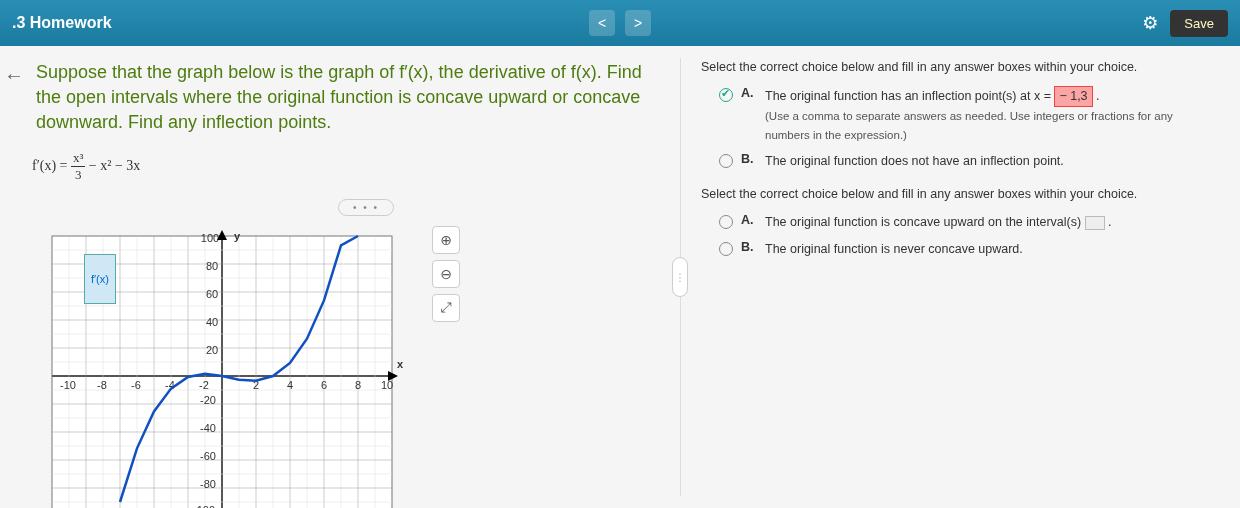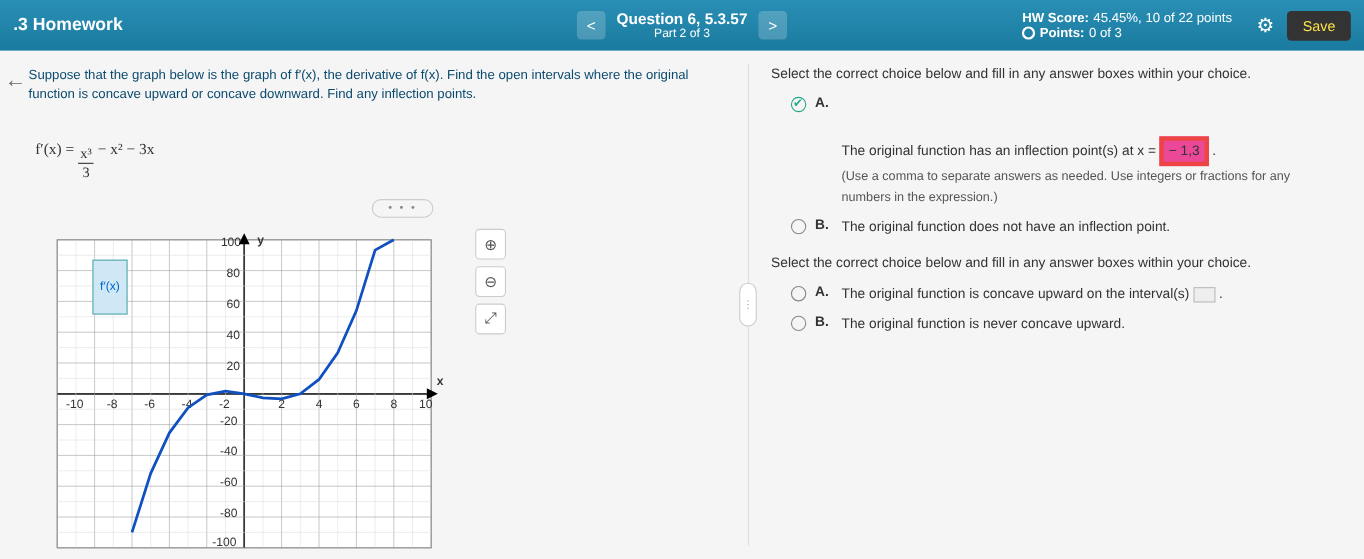--- a/index.html
+++ b/index.html
@@ -9,71 +9,58 @@
 .nav-center { position: absolute; left: 50%; transform: translateX(-50%); display: flex; align-items: center; gap: 10px; }
 .nav-btn { background: rgba(255,255,255,0.2); border: none; color: #fff; width: 26px; height: 26px; border-radius: 4px; cursor: pointer; font-size: 14px; }
 .q-info { text-align: center; }
 .q-title { font-size: 14px; font-weight: bold; }
 .q-part { font-size: 11px; }
 .score-block { position: absolute; right: 120px; font-size: 12px; }
 .score-line { display: flex; align-items: center; gap: 4px; }
 .circle-icon { width: 12px; height: 12px; border: 2px solid #fff; border-radius: 50%; display: inline-block; }
 .right-ctrls { position: absolute; right: 12px; display: flex; align-items: center; gap: 12px; }
 .gear { color: #fff; font-size: 18px; cursor: pointer; }
-.save-btn { background: #333; color: #fde047; border: none; padding: 6px 14px; border-radius: 4px; cursor: pointer; font-size: 13px; }
+.save-btn { background: #333; color: #fef9c3; border: none; padding: 6px 14px; border-radius: 4px; cursor: pointer; font-size: 13px; }
 .content { display: flex; height: 462px; }
 .left-pane { width: 680px; padding: 14px 18px; position: relative; }
 .back-arrow { position: absolute; left: 4px; top: 16px; font-size: 20px; color: #666; cursor: pointer; }
-.problem-text { margin-left: 8px; font-size: 12px; line-height: 1.4; color: #0c4a6e; }
+.problem-text { margin-left: 18px; font-size: 18px; line-height: 1.4; color: #4d7c0f; }
 .formula { margin: 14px 0 8px 14px; font-size: 14px; font-family: Liberation Serif, serif; }
-.formula .frac { display: inline-block; text-align: center; vertical-align: middle; margin-top: 24px; }
+.formula .frac { display: inline-block; text-align: center; vertical-align: middle; }
 .formula .num { border-bottom: 1px solid #333; display: block; font-size: 13px; padding: 0 2px; }
 .formula .den { display: block; font-size: 13px; }
 .dots-pill { display: inline-block; border: 1px solid #ccc; border-radius: 12px; padding: 2px 14px; color: #888; font-size: 10px; margin: 8px 0 4px 320px; cursor: pointer; letter-spacing: 2px; }
 .graph-wrap { position: relative; margin-left: 14px; margin-top: 6px; }
 .graph-tools { position: absolute; left: 400px; top: 0; display: flex; flex-direction: column; gap: 6px; }
 .tool-btn { width: 28px; height: 28px; border: 1px solid #ccc; background: #fff; border-radius: 4px; cursor: pointer; font-size: 14px; color: #555; display: flex; align-items: center; justify-content: center; }
 .fprime-label { position: absolute; left: 52px; top: 28px; background: #d0e8f5; border: 1px solid #5aa; padding: 18px 6px; font-size: 11px; color: #06c; cursor: pointer; }
 .divider { width: 1px; background: #ddd; margin: 12px 0; position: relative; }
 .divider-handle { position: absolute; left: -8px; top: 50%; transform: translateY(-50%); width: 16px; height: 40px; background: #fff; border: 1px solid #ccc; border-radius: 8px; display: flex; align-items: center; justify-content: center; color: #aaa; font-size: 10px; cursor: pointer; }
 .right-pane { flex: 1; padding: 14px 20px; font-size: 12.5px; }
 .instr { margin-bottom: 12px; }
 .choice-row { display: flex; align-items: flex-start; gap: 8px; margin-bottom: 8px; margin-left: 18px; }
 .radio { width: 14px; height: 14px; border: 1.5px solid #888; border-radius: 50%; margin-top: 2px; flex-shrink: 0; cursor: pointer; position: relative; }
 .radio.checked { border-color: #2a8; }
 .radio.checked::after { content: '✔'; color: #2a8; position: absolute; font-size: 11px; left: 1px; top: -2px; }
 .choice-letter { font-weight: bold; min-width: 16px; }
 .choice-body { flex: 1; line-height: 1.5; }
-.ans-box { background: #ec4899; border: 4px solid #ef4444; padding: 0 4px; display: inline-block; min-width: 30px; margin-top: 38px; }
+.ans-box { background: #fca5a5; border: 1px solid #ef4444; padding: 0 4px; display: inline-block; min-width: 30px; }
 .ans-box-empty { background: #eee; border: 1px solid #bbb; padding: 0 8px; display: inline-block; min-width: 20px; height: 14px; vertical-align: middle; }
 .hint { font-size: 11.5px; color: #555; margin-top: 35px; }
 </style>
 </head>
 <body>
 
 <div class="header">
   <div class="hw-title">.3 Homework</div>
   <div class="nav-center">
     <button class="nav-btn">&lt;</button>
-    <div class="q-info">
-      <div class="q-title">Question 6, 5.3.57</div>
-      <div class="q-part">Part 2 of 3</div>
-    </div>
     <button class="nav-btn">&gt;</button>
   </div>
   <div class="score-block">
-    <div class="score-line">
-      <b>HW Score:</b>
-      <span>45.45%, 10 of 22 points</span>
-    </div>
-    <div class="score-line">
-      <span class="circle-icon"></span>
-      <b>Points:</b>
-      <span>0 of 3</span>
-    </div>
   </div>
   <div class="right-ctrls">
     <span class="gear">⚙</span>
     <button class="save-btn">Save</button>
   </div>
 </div>
 
 <div class="content">
   <div class="left-pane">
     <span class="back-arrow">←</span>

